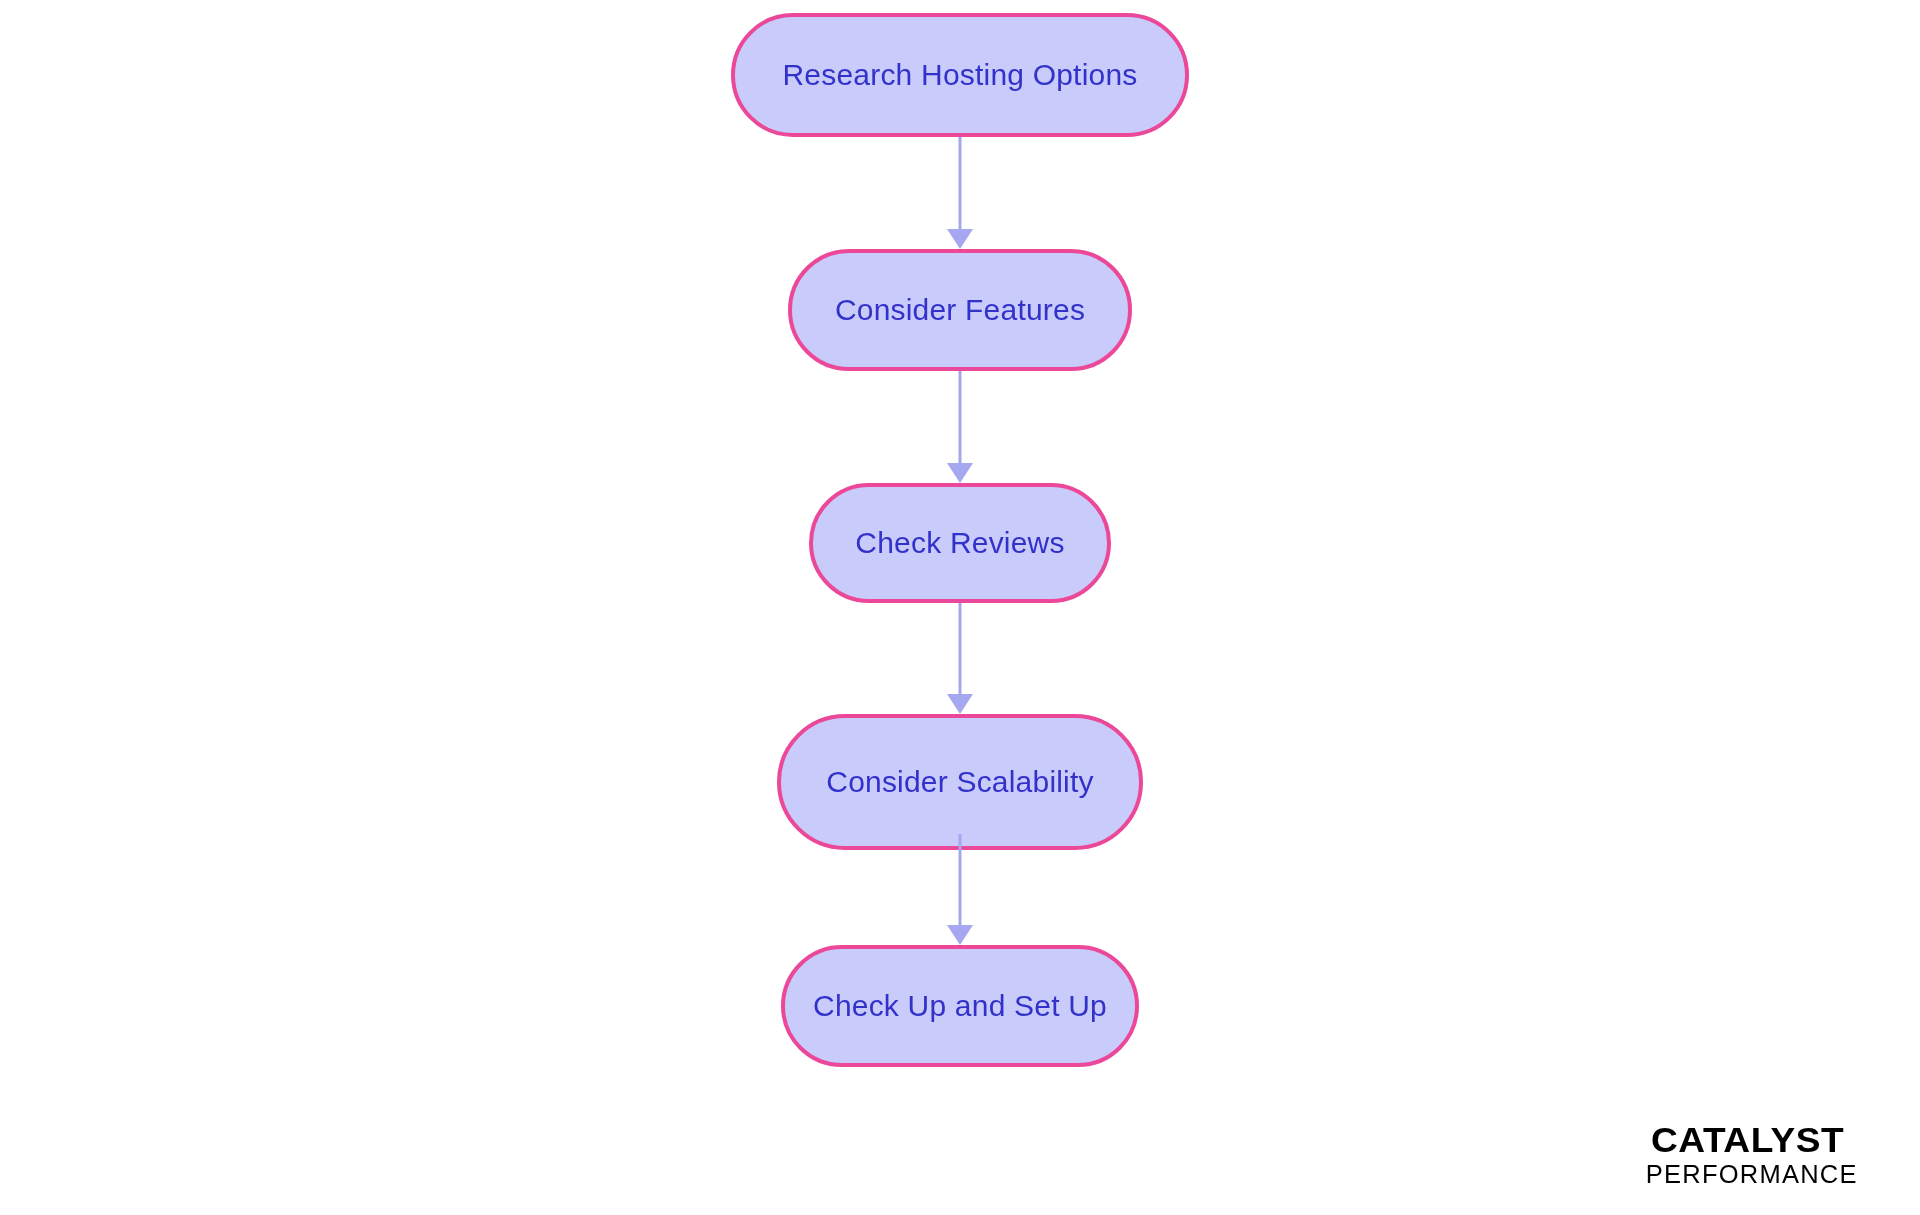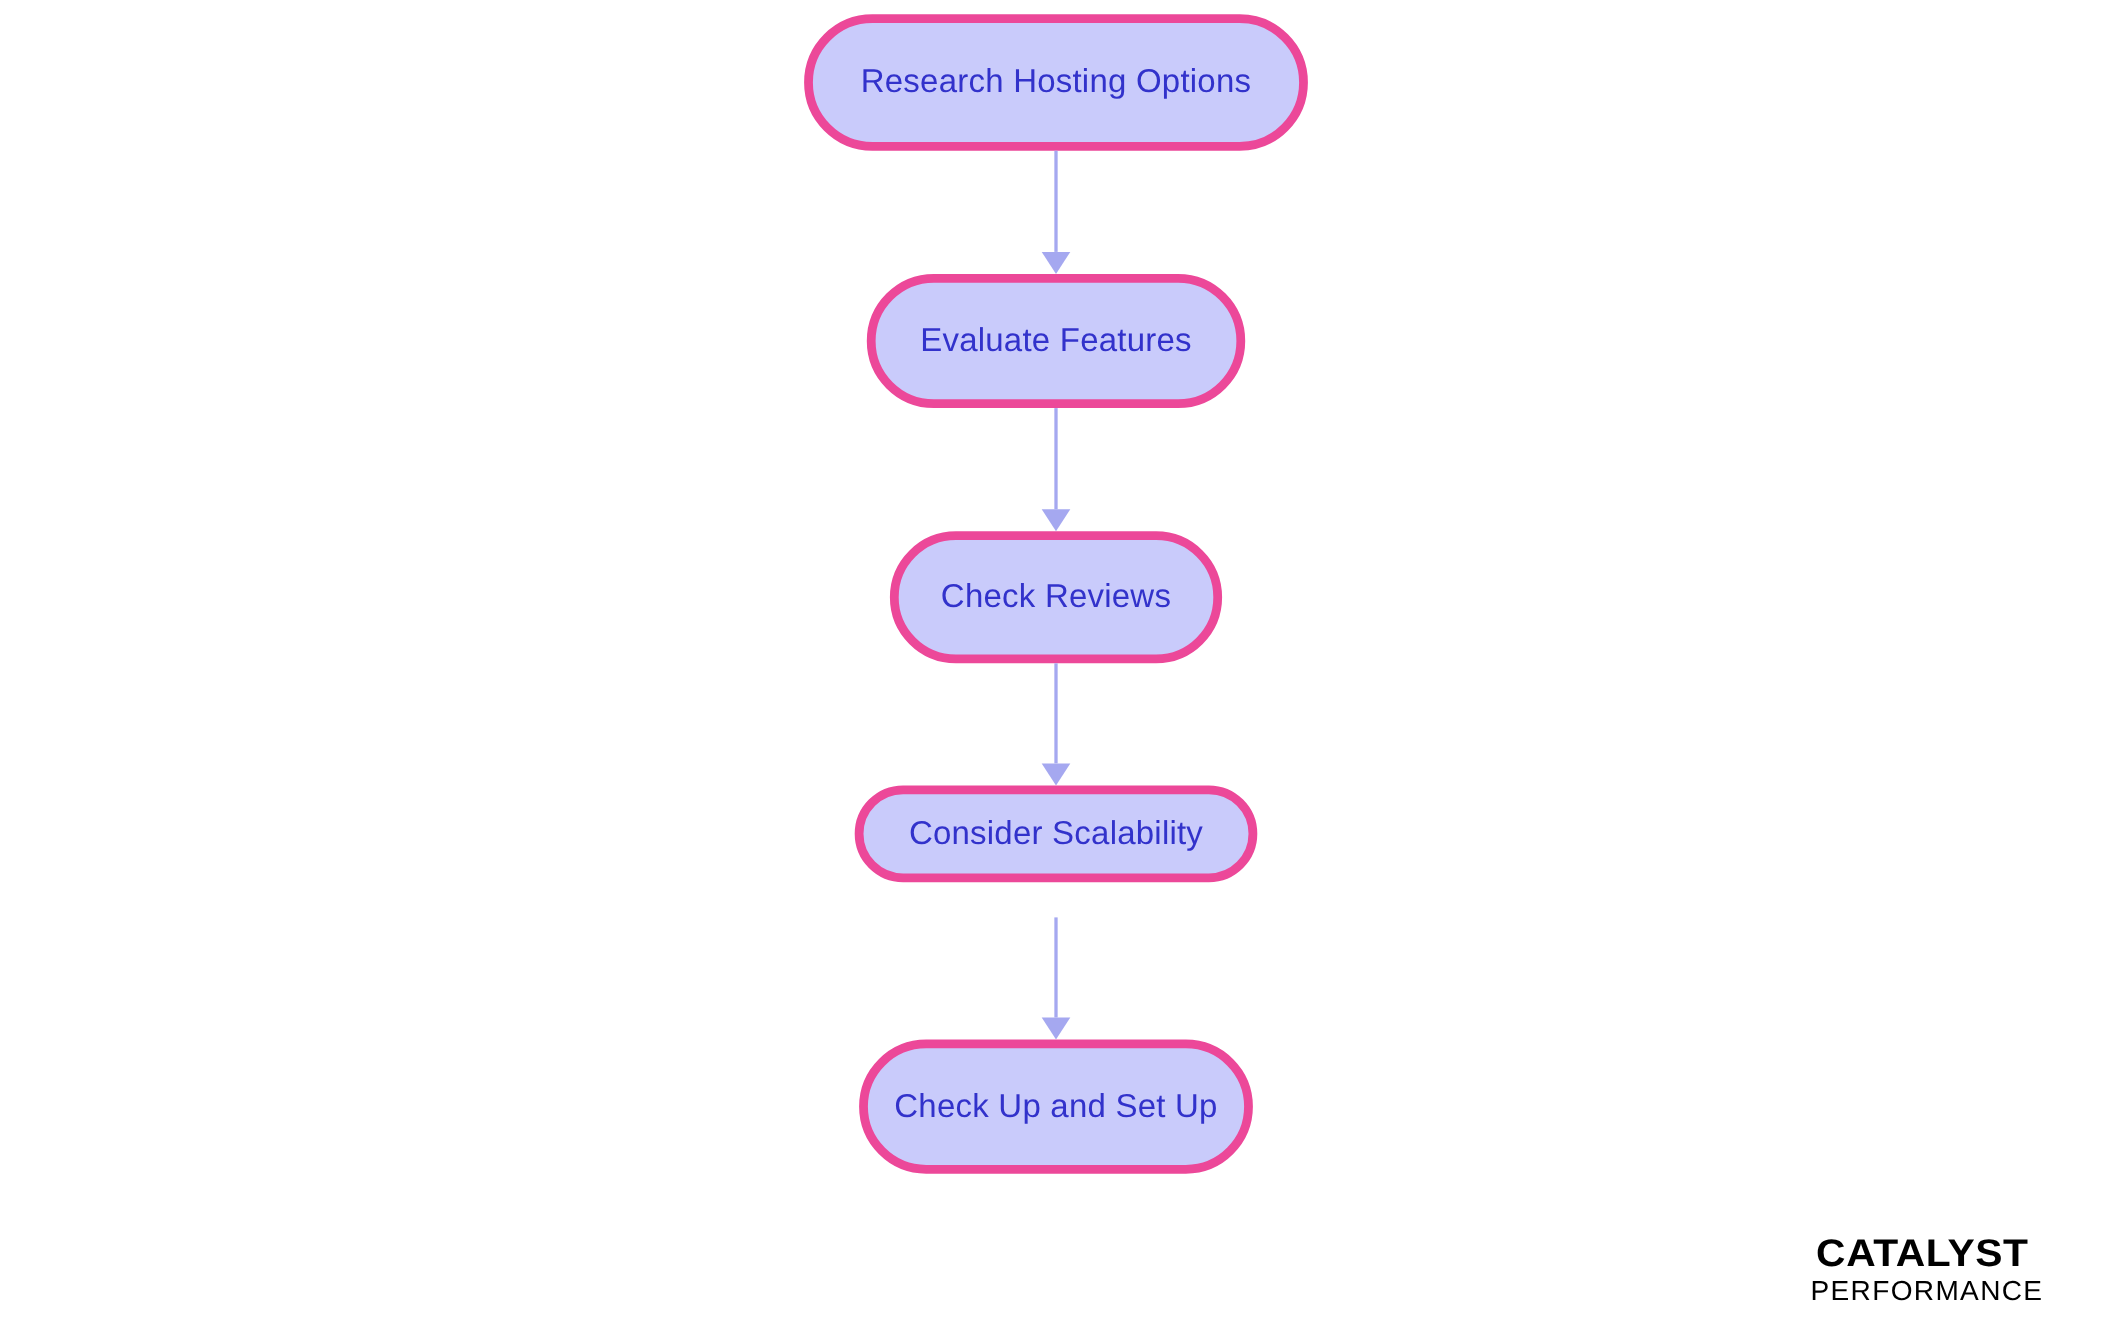--- a/index.html
+++ b/index.html
@@ -20,41 +20,41 @@
     left: 0; top: 0;
     width: 1920px;
     height: 1215px;
   }
 
   
   .node {
     position: absolute;
     box-sizing: border-box;
     background: #c9cbfb;
-    border: 8px solid #ec4899;
+    border: 4px solid #ec4899;
     border-radius: 999px;
     display: flex;
     align-items: center;
     justify-content: center;
     left: 50%;
     transform: translateX(-50%);
   }
   .node-label {
     color: #3232cb;
     font-size: 30px;
     font-weight: 400;
     letter-spacing: 0.2px;
     white-space: nowrap;
     font-family: "Liberation Sans", sans-serif;
   }
 
   .node-0 { top: 13px;   width: 458px; height: 124px; }
   .node-1 { top: 249px;  width: 344px; height: 122px; }
   .node-2 { top: 483px;  width: 302px; height: 120px; }
-  .node-3 { top: 714px;  width: 366px; height: 88px; }
+  .node-3 { top: 714px;  width: 366px; height: 136px; }
   .node-4 { top: 945px;  width: 358px; height: 122px; }
 
   
   .connector {
     position: absolute;
     left: 50%;
     transform: translateX(-50%);
     width: 40px;
   }
   .connector .shaft {
@@ -123,21 +123,21 @@
   <div class="node node-0">
     <span class="node-label">Research Hosting Options</span>
   </div>
 
   <div class="connector conn-0">
     <div class="shaft"></div>
     <div class="head"></div>
   </div>
 
   <div class="node node-1">
-    <span class="node-label">Evaluate Features</span>
+    <span class="node-label">Consider Features</span>
   </div>
 
   <div class="connector conn-1">
     <div class="shaft"></div>
     <div class="head"></div>
   </div>
 
   <div class="node node-2">
     <span class="node-label">Check Reviews</span>
   </div>

